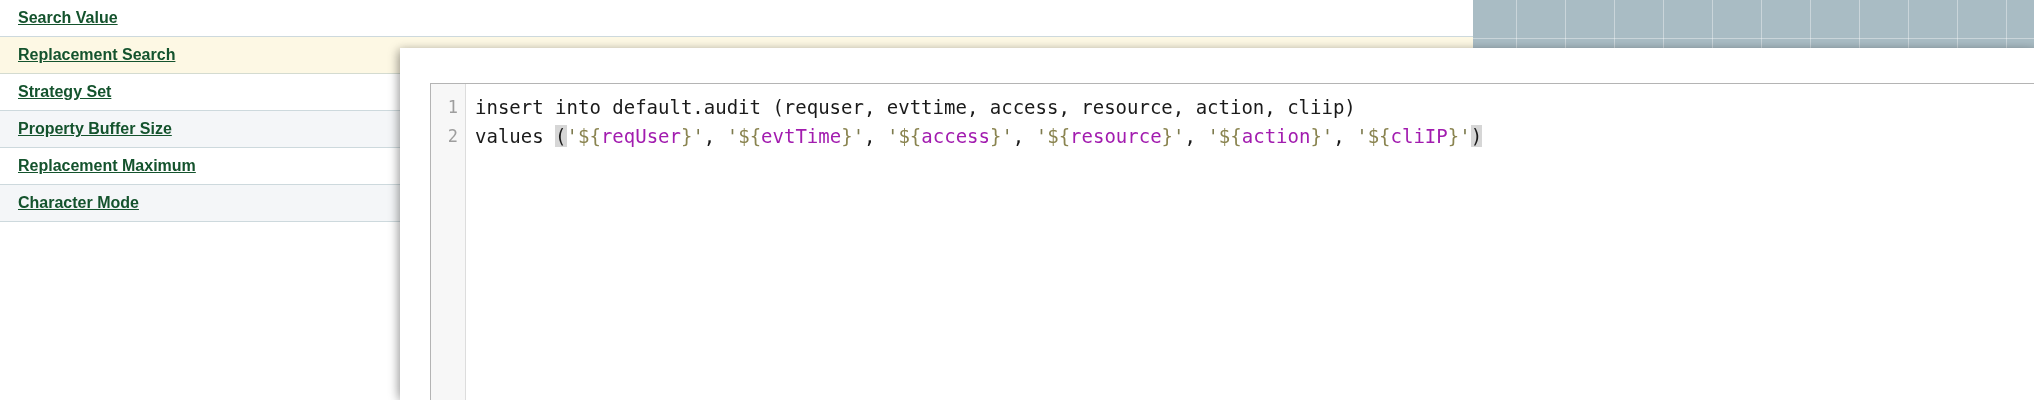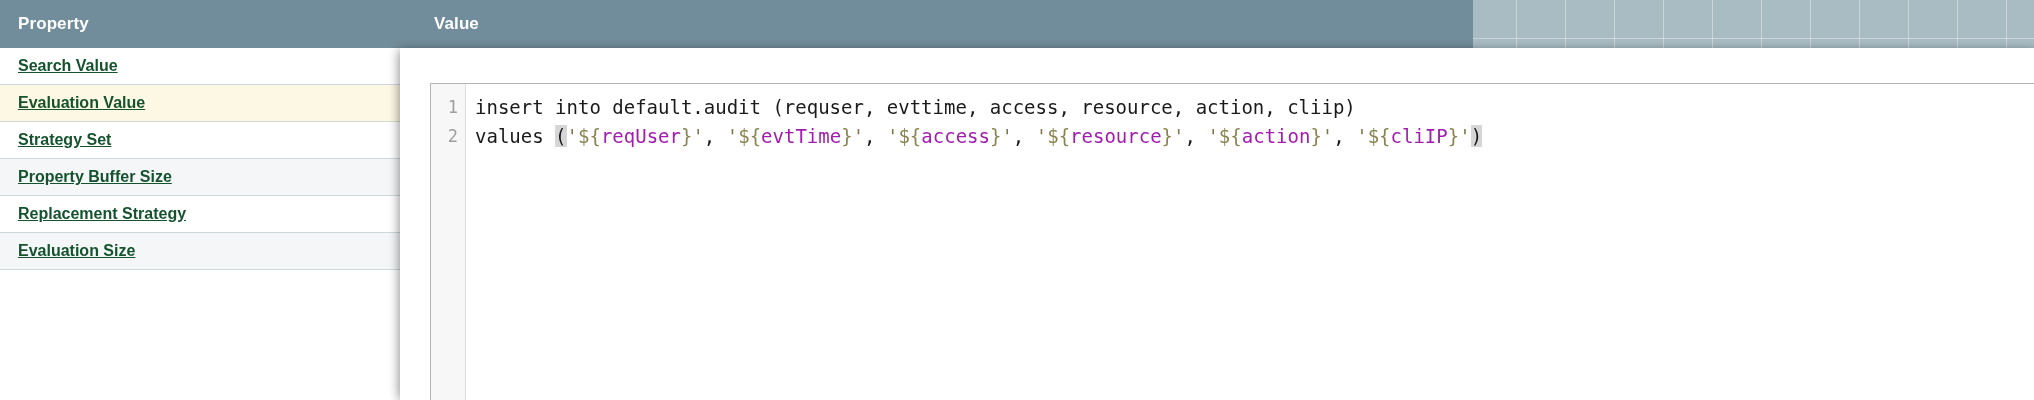--- a/index.html
+++ b/index.html
@@ -103,48 +103,44 @@
 </style>
 </head>
 <body>
 
 <div id="canvas-layer">
   <div id="canvas-component"></div>
 </div>
 
 <div id="property-table">
 
-  <div class="pt-header">
-    <div class="th th-property">Property</div>
-    <div class="th th-value">Value</div>
-  </div>
 
   <div class="pt-body" id="pt-body">
       <div class="pt-row">
         <div class="pt-cell-property">Search Value</div>
         <div class="pt-cell-value"></div>
       </div>
       <div class="pt-row selected">
-        <div class="pt-cell-property">Evaluation Value</div>
+        <div class="pt-cell-property">Replacement Search</div>
         <div class="pt-cell-value"></div>
       </div>
       <div class="pt-row">
         <div class="pt-cell-property">Strategy Set</div>
         <div class="pt-cell-value"></div>
       </div>
       <div class="pt-row alt">
         <div class="pt-cell-property">Property Buffer Size</div>
         <div class="pt-cell-value"></div>
       </div>
       <div class="pt-row">
-        <div class="pt-cell-property">Replacement Strategy</div>
+        <div class="pt-cell-property">Replacement Maximum</div>
         <div class="pt-cell-value"></div>
       </div>
       <div class="pt-row alt">
-        <div class="pt-cell-property">Evaluation Size</div>
+        <div class="pt-cell-property">Character Mode</div>
         <div class="pt-cell-value"></div>
       </div>
     </div>
 </div>
 
 <div id="editor-panel">
   <div id="editor-box">
     <div id="editor-gutter">
         <span class="line-no">1</span>
         <span class="line-no">2</span>

